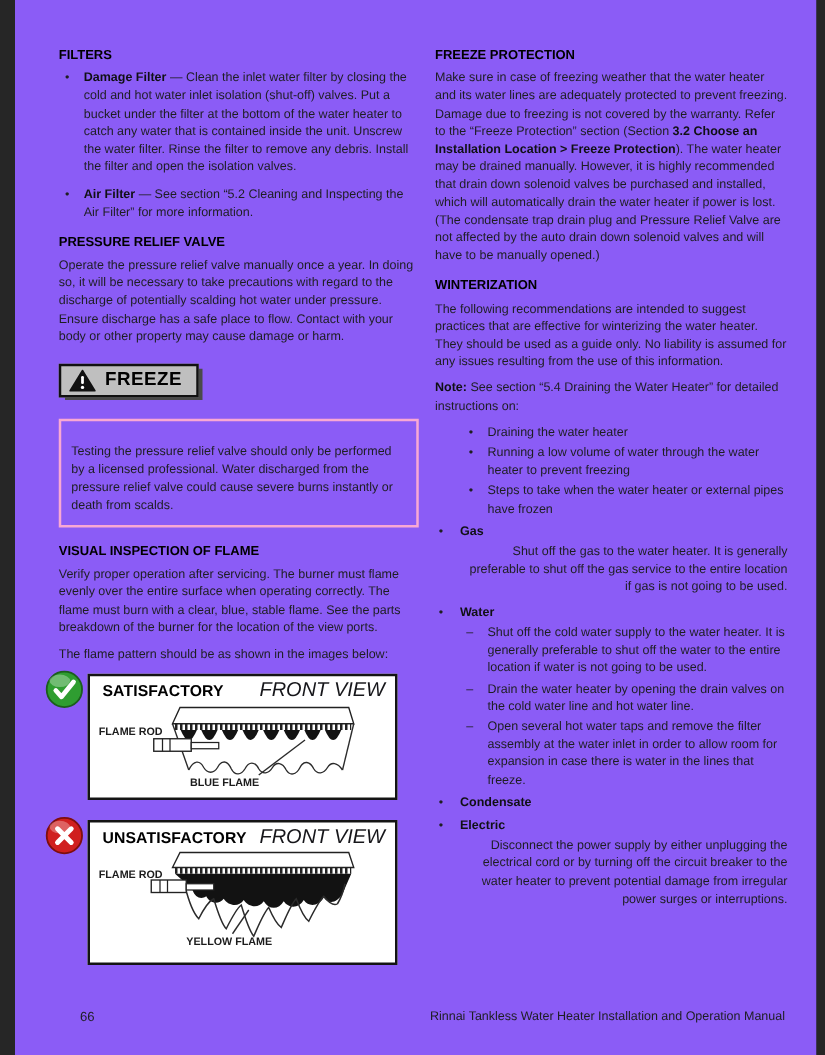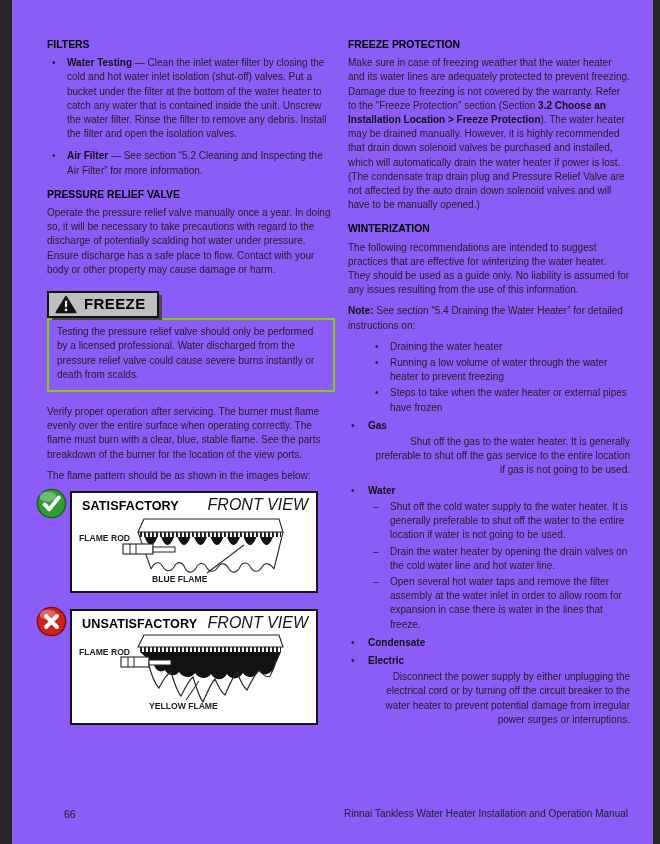--- a/index.html
+++ b/index.html
@@ -23,21 +23,21 @@
   .mrow .dot{flex:0 0 17px;margin-left:3px;}
   .mbody{margin:0 0 6px 20px;text-align:right;}
   .srow{display:flex;margin:0 0 2px;}
   .srow .dot{flex:0 0 15px;margin-left:27px;}
   .drow{display:flex;margin:0 0 2px;}
   .drow .dashm{flex:0 0 17px;margin-left:25px;}
   
   .warn{margin:14px 0 13px;}
   .warn-head{display:inline-flex;align-items:center;gap:7px;background:#bfbfbf;border:2px solid #111;padding:2px 11px 2px 6px;box-shadow:4px 3px 0 -1px #4a4a4a;position:relative;z-index:2;}
   .warn-head .wlabel{font-size:15px;font-weight:700;letter-spacing:.4px;color:#000;}
-  .warn-body{border:2px solid #84cc16;padding:5px 8px 8px;margin-top:0;}
+  .warn-body{border:2px solid #f9a8d4;padding:18px 8px 8px;margin-top:16px;}
   
   .figure{position:relative;margin:8px 0 0 23px;}
   .figure.second{margin-top:16px;}
   .fig-box{border:2.5px solid #141414;background:#fff;width:248px;}
   .fig-head{display:flex;justify-content:space-between;align-items:baseline;padding:5px 8px 0 10px;}
   .fig-title{font-weight:700;font-size:12.6px;color:#000;letter-spacing:.1px;}
   .fig-view{font-style:italic;font-size:16px;color:#16161a;}
   .status-icon{position:absolute;left:-34px;top:-3px;width:31px;height:31px;}
   svg.diagram{display:block;width:100%;}
   svg.diagram text{font-family:"Liberation Sans","DejaVu Sans",sans-serif;font-weight:700;font-size:8.6px;fill:#1c1c1c;}
@@ -51,21 +51,21 @@
 <div class="page">
   <div class="bar-left"></div>
   <div class="bar-right"></div>
 
   <div class="col col-left">
     <div class="sec first">FILTERS</div>
 
     <div class="li">
       <span class="dot">•</span>
       <div class="bt">
-        <b>Water Testing</b>
+        <b>Damage Filter</b>
         <span>— Clean the inlet water filter by closing the cold and hot water inlet isolation (shut-off) valves. Put a bucket under the filter at the bottom of the water heater to catch any water that is contained inside the unit. Unscrew the water filter. Rinse the filter to remove any debris. Install the filter and open the isolation valves.</span>
       </div>
     </div>
     <div class="li">
       <span class="dot">•</span>
       <div class="bt">
         <b>Air Filter</b>
         <span>— See section “5.2 Cleaning and Inspecting the Air Filter” for more information.</span>
       </div>
     </div>
@@ -78,20 +78,21 @@
         <svg width="22" height="19" viewBox="0 0 22 19">
           <path d="M11,1.5 L20.8,17.5 L1.2,17.5 Z" fill="#111" stroke="#111" stroke-width="1.5" stroke-linejoin="round"></path>
           <rect x="9.9" y="5.8" width="2.2" height="6.4" rx="1" fill="#fff"></rect>
           <circle cx="11" cy="14.9" r="1.35" fill="#fff"></circle>
         </svg>
         <span class="wlabel">FREEZE</span>
       </div>
       <div class="warn-body">Testing the pressure relief valve should only be performed by a licensed professional. Water discharged from the pressure relief valve could cause severe burns instantly or death from scalds.</div>
     </div>
 
+    <div class="sec">VISUAL INSPECTION OF FLAME</div>
     <p class="body">Verify proper operation after servicing. The burner must flame evenly over the entire surface when operating correctly. The flame must burn with a clear, blue, stable flame. See the parts breakdown of the burner for the location of the view ports.</p>
     <p class="body">The flame pattern should be as shown in the images below:</p>
 
     <div class="figure">
       <svg class="status-icon" viewBox="0 0 34 34">
         <circle cx="17" cy="17" r="15.5" fill="#2f9d31" stroke="#1b5e1d" stroke-width="1.6"></circle>
         <ellipse cx="13" cy="9.5" rx="9" ry="5.5" fill="#ffffff" opacity="0.32"></ellipse>
         <path d="M9.5,18 L14.5,23.5 L25,10.5" stroke="#fff" stroke-width="4.2" fill="none" stroke-linecap="round" stroke-linejoin="round"></path>
       </svg>
       <div class="fig-box">

